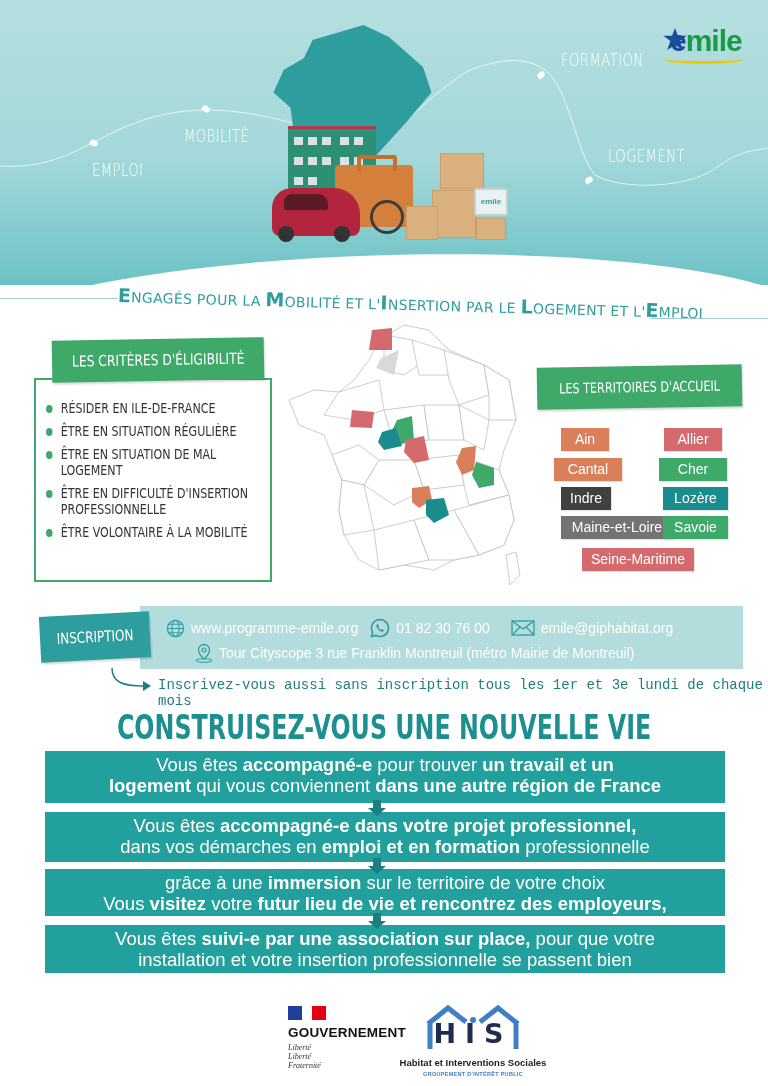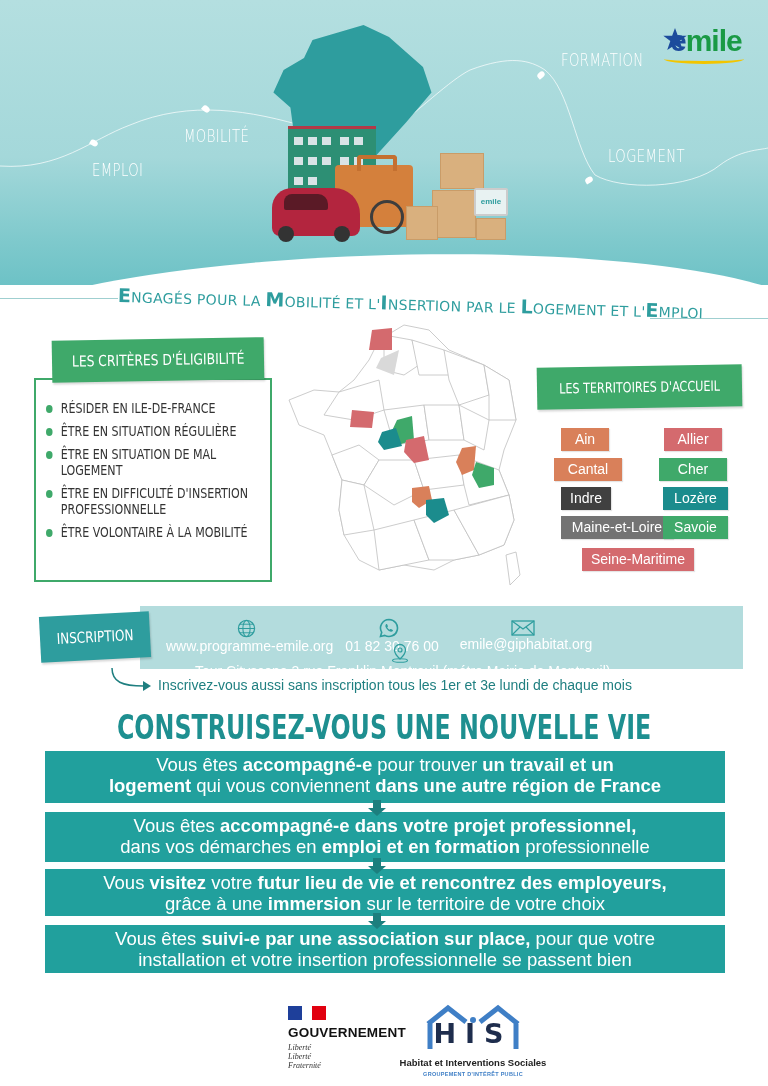--- a/index.html
+++ b/index.html
@@ -61,23 +61,23 @@
     transform: rotate(-1deg); box-shadow: 1px 2px 2px rgba(0,0,0,0.15); }
   .chip { position: absolute; height: 23px; color: #fff; font-size: 14px; text-align: center; line-height: 23px; box-shadow: 1px 1px 1px rgba(0,0,0,0.1); }
 
   
   .insc-band { position: absolute; left: 140px; top: 606px; width: 603px; height: 63px; background: #b3dcdd; }
   .insc-label { position: absolute; left: 40px; top: 614px; width: 110px; height: 46px; background: #2e9d9e; color: #fff;
     font-family: "DejaVu Sans", sans-serif; font-size: 15px; text-align: center; line-height: 46px; transform: rotate(-3deg);
     box-shadow: 1px 2px 2px rgba(0,0,0,0.15); z-index: 2; }
   .insc-label span { display: inline-block; transform: scaleX(0.8); }
   .contact-row { position: absolute; color: #ffffff; font-size: 14px; white-space: nowrap; display: flex; align-items: center; }
-  .ci { display: inline-flex; align-items: center; margin-right: 10px; flex-direction: column; }
+  .ci { display: inline-flex; align-items: center; margin-right: 10px; }
   .ci svg { margin-right: 6px; }
-  .insc-note { position: absolute; left: 158px; top: 677px; color: #1f7f80; font-size: 14px; }
+  .insc-note { position: absolute; left: 158px; top: 677px; color: #1f7f80; font-size: 14px; font-family: Liberation Mono, monospace; }
   .arrow-curve { position: absolute; left: 108px; top: 668px; }
 
   
   .build-title { position: absolute; left: 0; top: 708px; width: 768px; text-align: center; color: #1e8f90;
     font-family: "DejaVu Sans", sans-serif; font-weight: bold; font-size: 33px; letter-spacing: 0px; }
   .build-title span { display: inline-block; transform: scaleX(0.72); }
   .step { position: absolute; left: 45px; width: 680px; background: #21a09d; color: #fff; text-align: center;
     font-size: 18.5px; line-height: 21px; padding-top: 3px; }
   .step b { font-weight: bold; }
   .step-arrow { position: absolute; left: 368px; width: 0; height: 0; border-left: 9px solid transparent; border-right: 9px solid transparent;
@@ -273,22 +273,22 @@
 </div>
 <div class="step-arrow" style="top:808px"></div>
 
 <div class="step" style="top:812px;height:50px">
   <div><span>Vous êtes </span><b>accompagné-e dans votre projet professionnel,</b></div>
   <div><span>dans vos démarches en </span><b>emploi et en formation</b><span> professionnelle</span></div>
 </div>
 <div class="step-arrow" style="top:866px"></div>
 
 <div class="step" style="top:869px;height:47px">
+  <div><span>grâce à une </span><b>immersion</b><span> sur le territoire de votre choix</span></div>
   <div><span>Vous </span><b>visitez</b><span> votre </span><b>futur lieu de vie et rencontrez des employeurs,</b></div>
-  <div><span>grâce à une </span><b>immersion</b><span> sur le territoire de votre choix</span></div>
 </div>
 <div class="step-arrow" style="top:921px"></div>
 
 <div class="step" style="top:925px;height:48px">
   <div><span>Vous êtes </span><b>suivi-e par une association sur place,</b><span> pour que votre</span></div>
   <div><span>installation et votre insertion professionnelle se passent bien</span></div>
 </div>
 
 <div class="gov">
   <div class="gov-flag">

